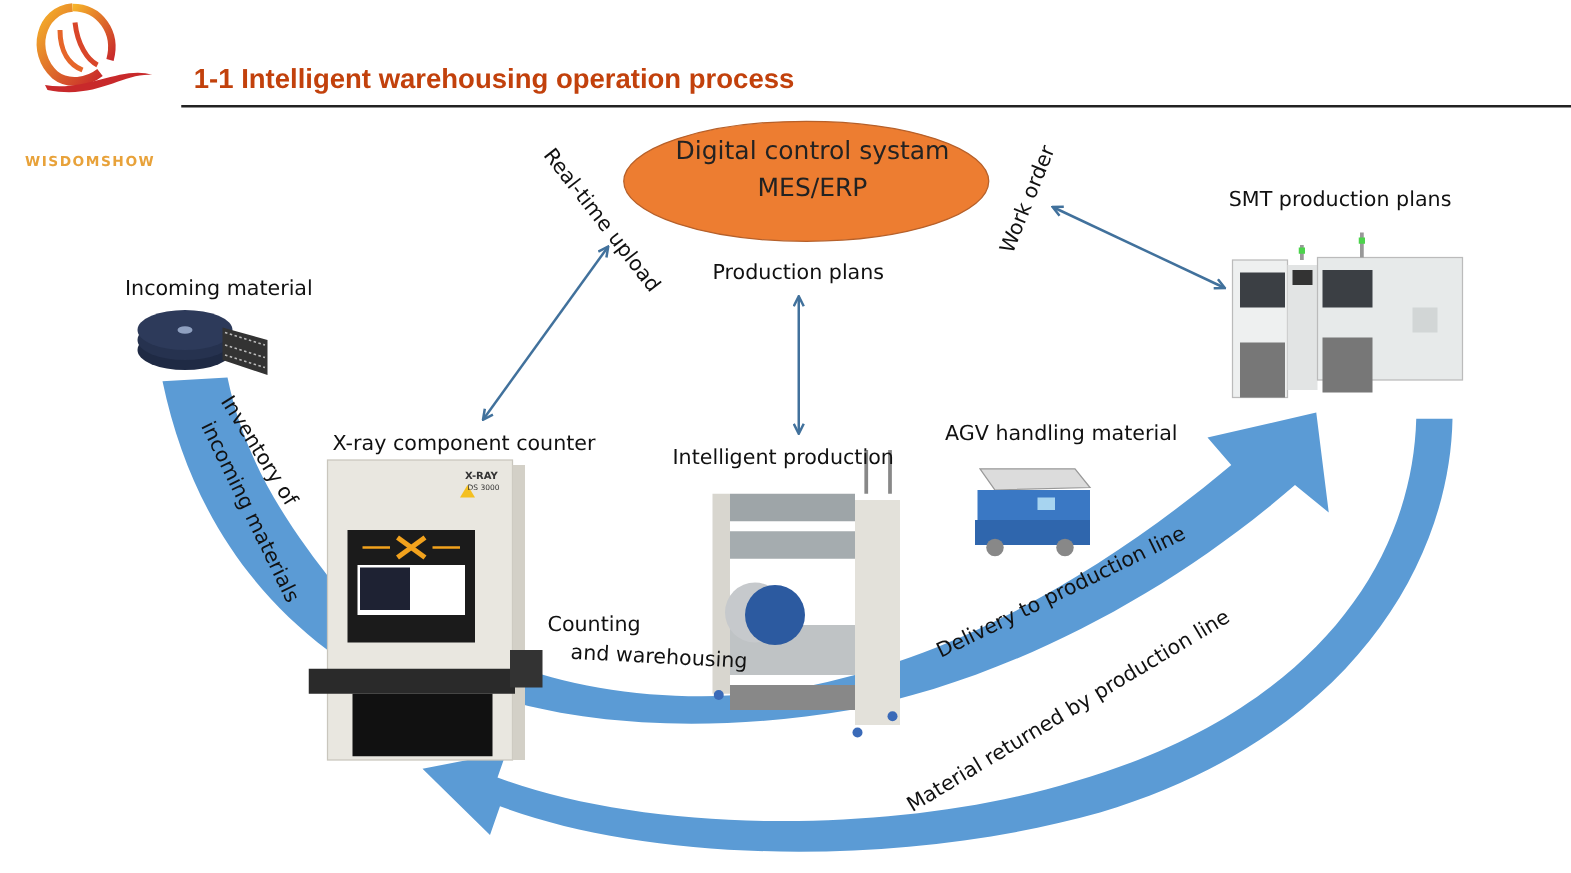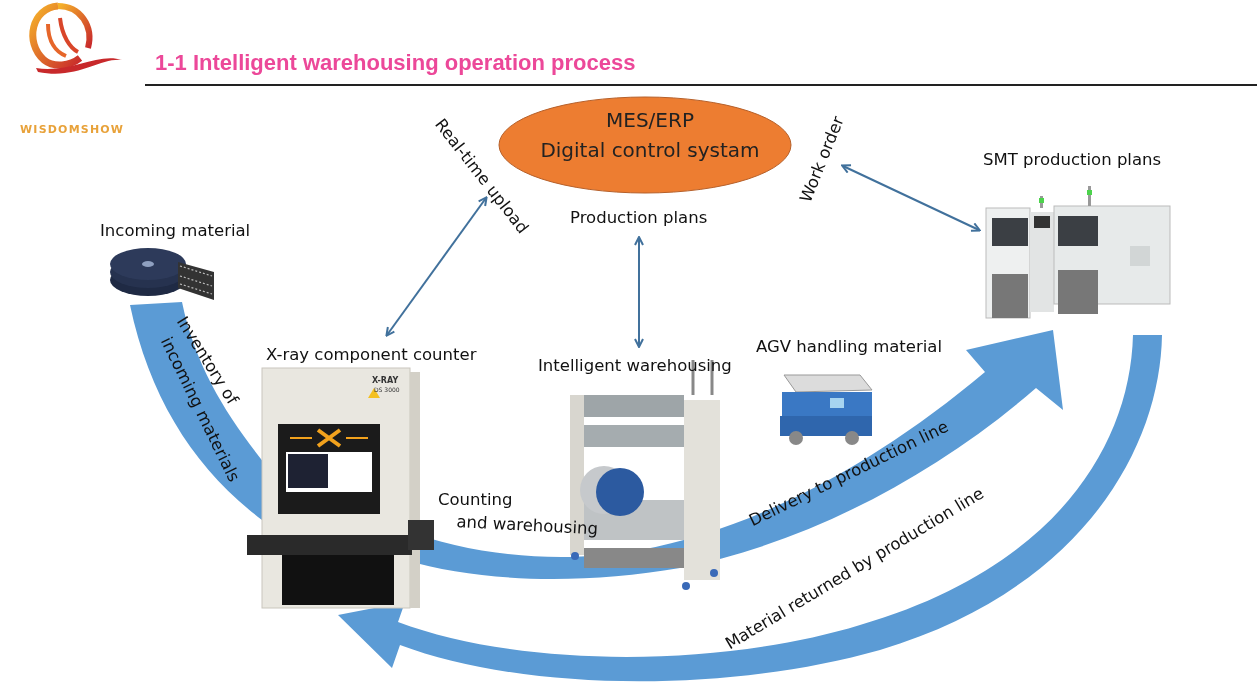--- a/index.html
+++ b/index.html
@@ -1,18 +1,18 @@
 <!DOCTYPE html>
 <html><head>
 <meta charset="utf-8">
 <style>
   html,body{margin:0;padding:0;background:#fff;}
   body{width:1257px;height:698px;position:relative;overflow:hidden;font-family:"DejaVu Sans","Liberation Sans",sans-serif;color:#111;}
   .abs{position:absolute;}
-  #title{left:155px;top:50px;font-family:"Liberation Sans",sans-serif;font-weight:bold;font-size:22px;color:#ec4899;white-space:nowrap;}
+  #title{left:155px;top:50px;font-family:"Liberation Sans",sans-serif;font-weight:bold;font-size:22px;color:#c2410c;white-space:nowrap;}
   #rule{left:145px;top:84px;width:1112px;height:2px;background:#222;}
   #logo-text{left:20px;top:83px;font-family:"DejaVu Sans",sans-serif;font-weight:bold;font-size:11px;color:#e8a23a;letter-spacing:1.2px;white-space:nowrap;margin-top:40px;}
   .lbl{position:absolute;font-size:16.5px;white-space:nowrap;color:#111;}
   .rot{transform-origin:0 0;}
   #ellipse-text{position:absolute;left:500px;top:105px;width:300px;text-align:center;font-size:20px;line-height:30px;color:#222;}
 </style>
 </head>
 <body>
 
 <svg class="abs" style="left:18px;top:2px" width="110" height="80" viewBox="0 0 110 80">
@@ -114,30 +114,30 @@
     <rect x="1034" y="216" width="16" height="12" fill="#333"></rect>
     <rect x="1130" y="246" width="20" height="20" fill="#d2d6d6"></rect>
     <rect x="1040" y="196" width="3" height="12" fill="#999"></rect>
     <rect x="1088" y="186" width="3" height="20" fill="#999"></rect>
     <rect x="1039" y="198" width="5" height="5" fill="#4cd34c"></rect>
     <rect x="1087" y="190" width="5" height="5" fill="#4cd34c"></rect>
   </g>
 </svg>
 
 <div id="ellipse-text">
+  <div>Digital control systam</div>
   <div>MES/ERP</div>
-  <div>Digital control systam</div>
 </div>
 
 <div class="lbl rot" style="left:446px;top:115px;transform:rotate(52deg);">Real-time upload</div>
 <div class="lbl" style="left:570px;top:208px;">Production plans</div>
 <div class="lbl rot" style="left:796px;top:198px;transform:rotate(-68deg);">Work order</div>
 <div class="lbl" style="left:983px;top:150px;">SMT production plans</div>
 <div class="lbl" style="left:100px;top:221px;">Incoming material</div>
 <div class="lbl rot" style="left:189px;top:313px;transform:rotate(58deg);">Inventory of</div>
 <div class="lbl rot" style="left:174px;top:334px;transform:rotate(64deg);">incoming materials</div>
 <div class="lbl" style="left:266px;top:345px;">X-ray component counter</div>
-<div class="lbl" style="left:538px;top:356px;">Intelligent warehousing</div>
+<div class="lbl" style="left:538px;top:356px;">Intelligent production</div>
 <div class="lbl" style="left:756px;top:337px;">AGV handling material</div>
 <div class="lbl" style="left:438px;top:490px;">Counting</div>
 <div class="lbl rot" style="left:457px;top:512px;transform:rotate(3deg);">and warehousing</div>
 <div class="lbl rot" style="left:746px;top:513px;transform:rotate(-26deg);">Delivery to production line</div>
 <div class="lbl rot" style="left:722px;top:637px;transform:rotate(-31deg);">Material returned by production line</div>
 
 </body></html>

